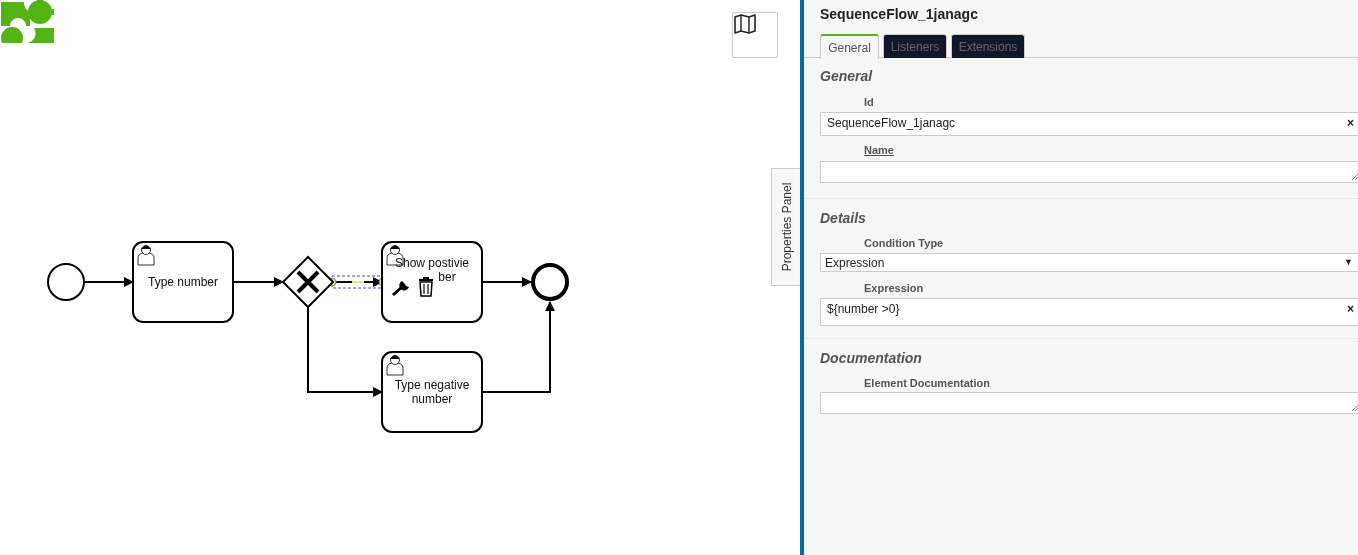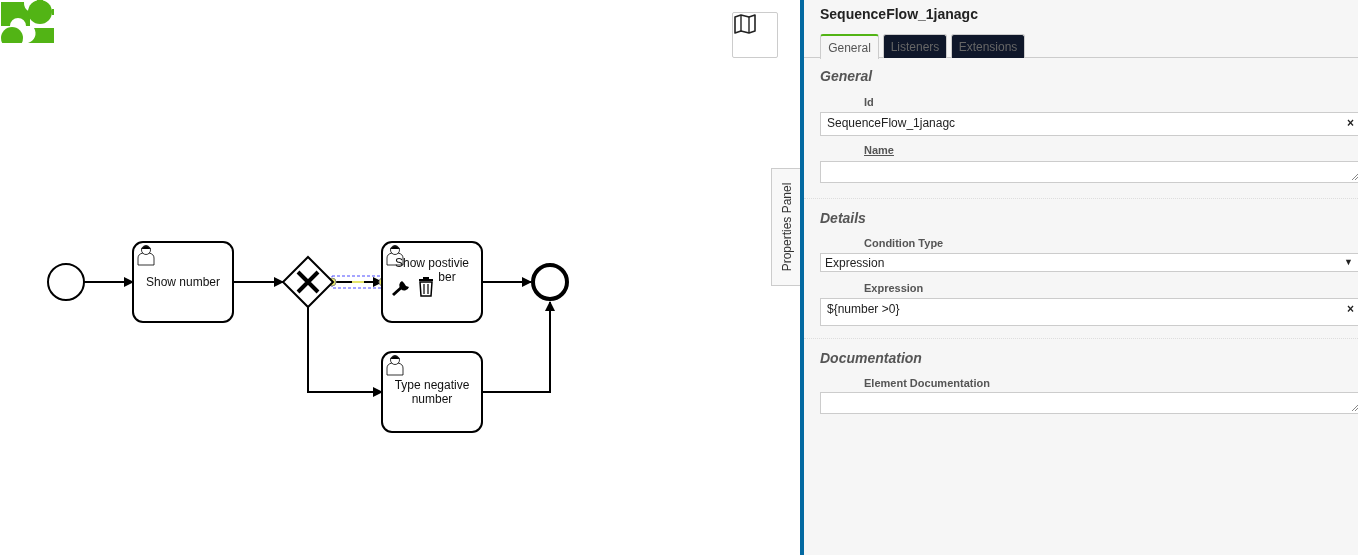--- a/index.html
+++ b/index.html
@@ -76,21 +76,21 @@
       <path d="M387,375 L387,368 Q387,364 392,363 L398,363 Q403,364 403,368 L403,375 Z"></path>
       <circle cx="395" cy="360" r="4.5" fill="#fff"></circle>
       <path d="M390.5,359 Q395,353 399.5,359" fill="#000"></path>
     </g>
 
     <g>
       <circle cx="550" cy="282" r="17" fill="#fff" stroke="#000" stroke-width="4"></circle>
     </g>
   </svg>
 
-  <div class="task-label" style="left:133px; top:275px; width:100px;">Show number</div>
+  <div class="task-label" style="left:133px; top:275px; width:100px;">Type number</div>
   <div class="task-label" style="left:382px; top:256px; width:100px;">
     <span>Show postivie</span><br>
     <span style="padding-left:30px;">ber</span>
   </div>
   <div class="task-label" style="left:382px; top:378px; width:100px;">
     <span>Type negative</span><br>
     <span>number</span>
   </div>
 
   <div style="position:absolute; left:390px; top:274px; width:48px; height:26px;">

